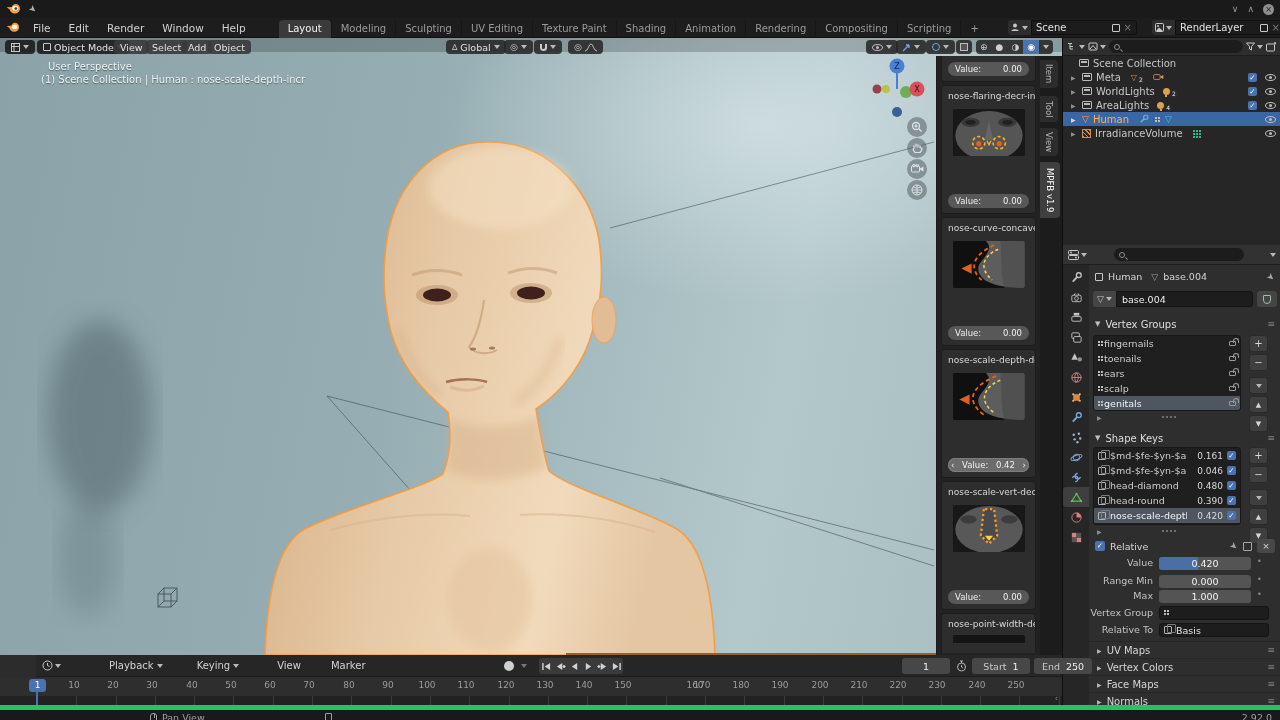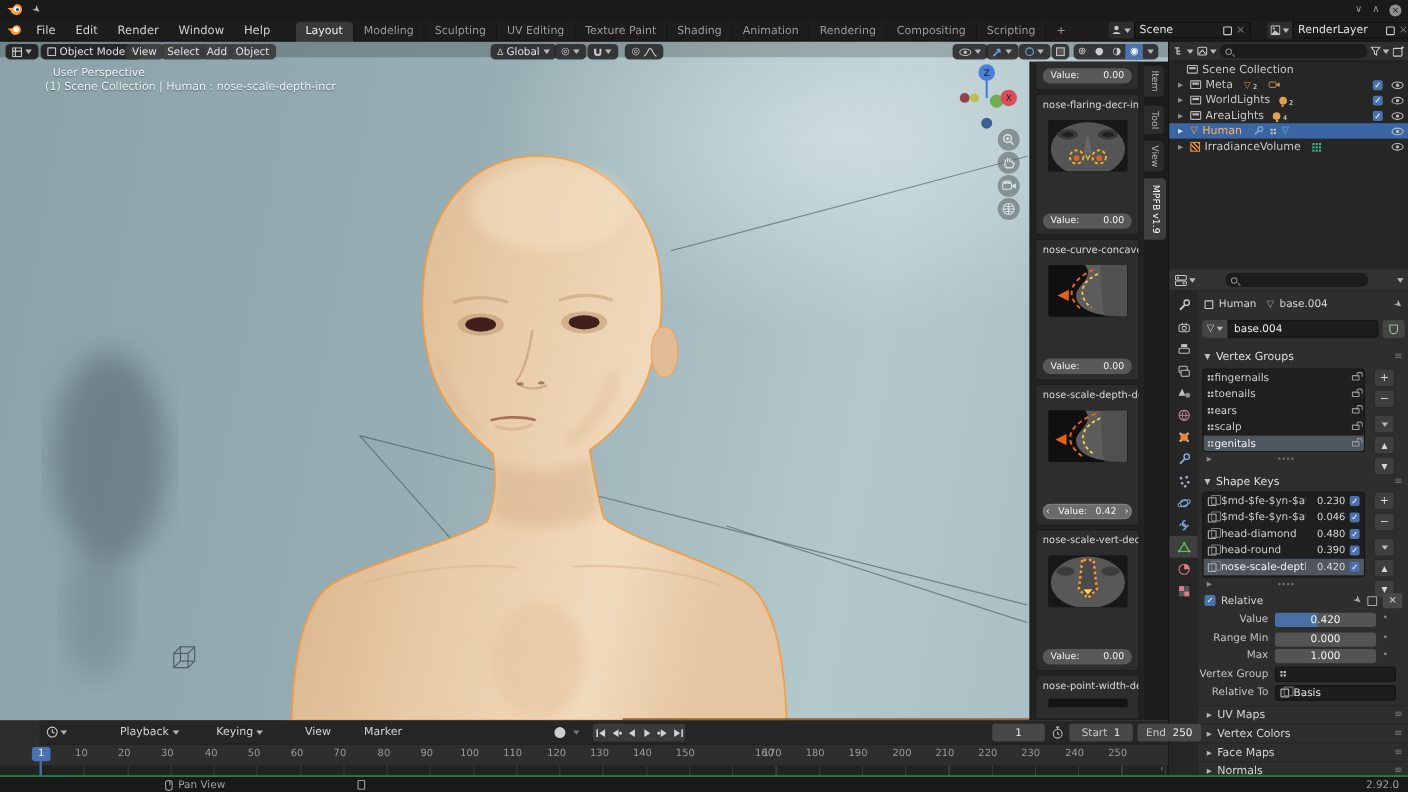--- a/index.html
+++ b/index.html
@@ -14,21 +14,21 @@
     display:flex; align-items:center; padding:0 6px; }
   #titlebar .title { position:absolute; left:0; right:0; text-align:center; font-size:10.5px; color:#dcdcdc; }
   #titlebar .wc { position:absolute; right:6px; display:flex; gap:9px; align-items:center; color:#9a9a9a; font-size:9px; }
   .close-ball { width:11px; height:11px; border-radius:50%; background:#8f8f8f; color:#1b1b1b; font-size:8px;
     line-height:11px; text-align:center; }
 
   
   #menubar { position:absolute; left:0; top:18px; width:1280px; height:20px; background:#1d1d1d;
     display:flex; align-items:center; border-bottom:1px solid #101010; }
   .menu-item { padding:0 9px; color:#d2d2d2; font-size:10.5px; }
-  .ws-tabs { display:flex; align-items:flex-end; height:20px; margin-left:14px; }
+  .ws-tabs { display:flex; align-items:flex-end; height:20px; margin-left:24px; }
   .ws-tab { padding:3px 9px 4px; font-size:10px; color:#9b9b9b; border-left:1px solid #161616; }
   .ws-tab.active { background:#3a3a3a; color:#f0f0f0; border-radius:4px 4px 0 0; border-left:none; }
   .id-widget { display:flex; align-items:center; height:15px; }
   .id-icon-btn { background:#2d2d2d; border-radius:3px 0 0 3px; height:15px; display:flex; align-items:center; padding:0 3px; gap:2px; }
   .id-field { background:#1c1c1c; border:1px solid #0f0f0f; border-radius:0 3px 3px 0; height:15px;
     display:flex; align-items:center; padding:0 4px; gap:4px; font-size:10px; color:#e0e0e0; }
 
   .chv { display:inline-block; width:0; height:0; border-left:3px solid transparent; border-right:3px solid transparent;
     border-top:4px solid #b9b9b9; }
 
@@ -150,21 +150,21 @@
   #ruler-sub { position:absolute; left:0; right:0; bottom:0; height:9px; background:#222222;
     background-image:repeating-linear-gradient(to right,#3c3c3c 0 1px, transparent 1px 39.3px);
     background-position:37px 0; }
   .tick { position:absolute; top:3px; transform:translateX(-50%); font-size:9px; color:#9b9b9b; }
   #cf-badge { position:absolute; left:29px; top:2px; width:17px; height:13px; background:#4a72b0; border-radius:3px;
     color:#fff; font-size:9px; text-align:center; line-height:13px; }
   #cf-line { position:absolute; left:36px; top:15px; width:2px; height:13px; background:#4a72b0; }
 
   
   #statusbar { position:absolute; left:0; top:705px; width:1280px; height:15px; background:#191919;
-    border-top:1px solid #22c55e; font-size:9.5px; color:#9e9e9e; }
+    border-top:5px solid #22c55e; font-size:9.5px; color:#9e9e9e; }
   .mouse-ico { display:inline-block; width:7px; height:10px; border:1px solid #9e9e9e; border-radius:3px; position:relative; vertical-align:-2px; }
   .mouse-ico::after { content:""; position:absolute; left:2.5px; top:0; width:1px; height:4px; background:#9e9e9e; }
   .doc-ico { display:inline-block; width:7px; height:9px; border:1px solid #9e9e9e; border-radius:1px; vertical-align:-2px; }
 
   svg { display:block; }
 </style>
 </head>
 <body>
 
 <div id="titlebar">
@@ -801,21 +801,21 @@
 
       <div class="pc-abs phead" style="top:166px;">
         <span style="font-size:7px;color:#c0c0c0;">▼</span>
         <span>Shape Keys</span>
         <span class="grip">≡</span>
       </div>
       <div class="well" style="top:182px;height:78px;">
         <div class="lrow">
             <span class="skico"></span>
             <span class="nm">$md-$fe-$yn-$av$...</span>
-            <span class="val">0.230</span>
+            <span class="val">0.161</span>
             <span class="cb">✓</span>
           </div>
         <div class="lrow">
             <span class="skico"></span>
             <span class="nm">$md-$fe-$yn-$av$...</span>
             <span class="val">0.046</span>
             <span class="cb">✓</span>
           </div>
         <div class="lrow">
             <span class="skico"></span>

